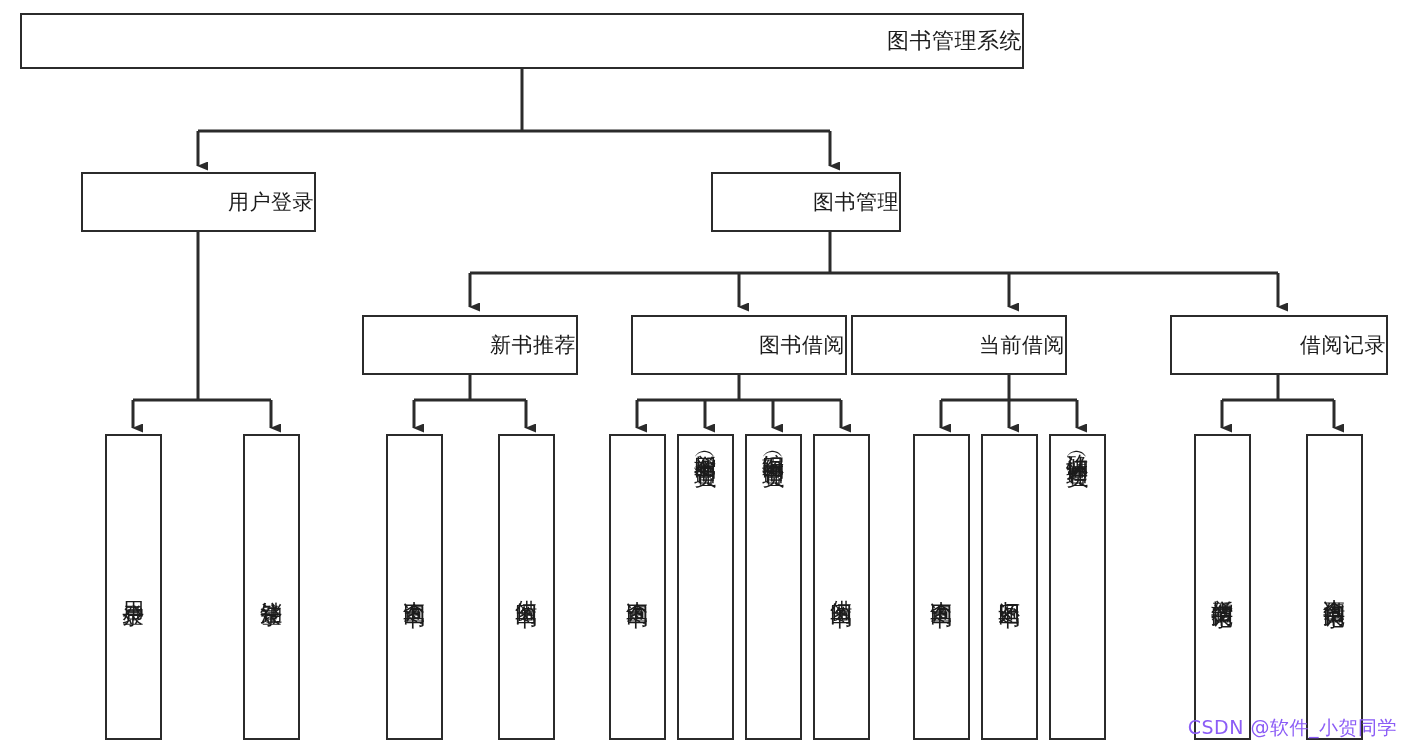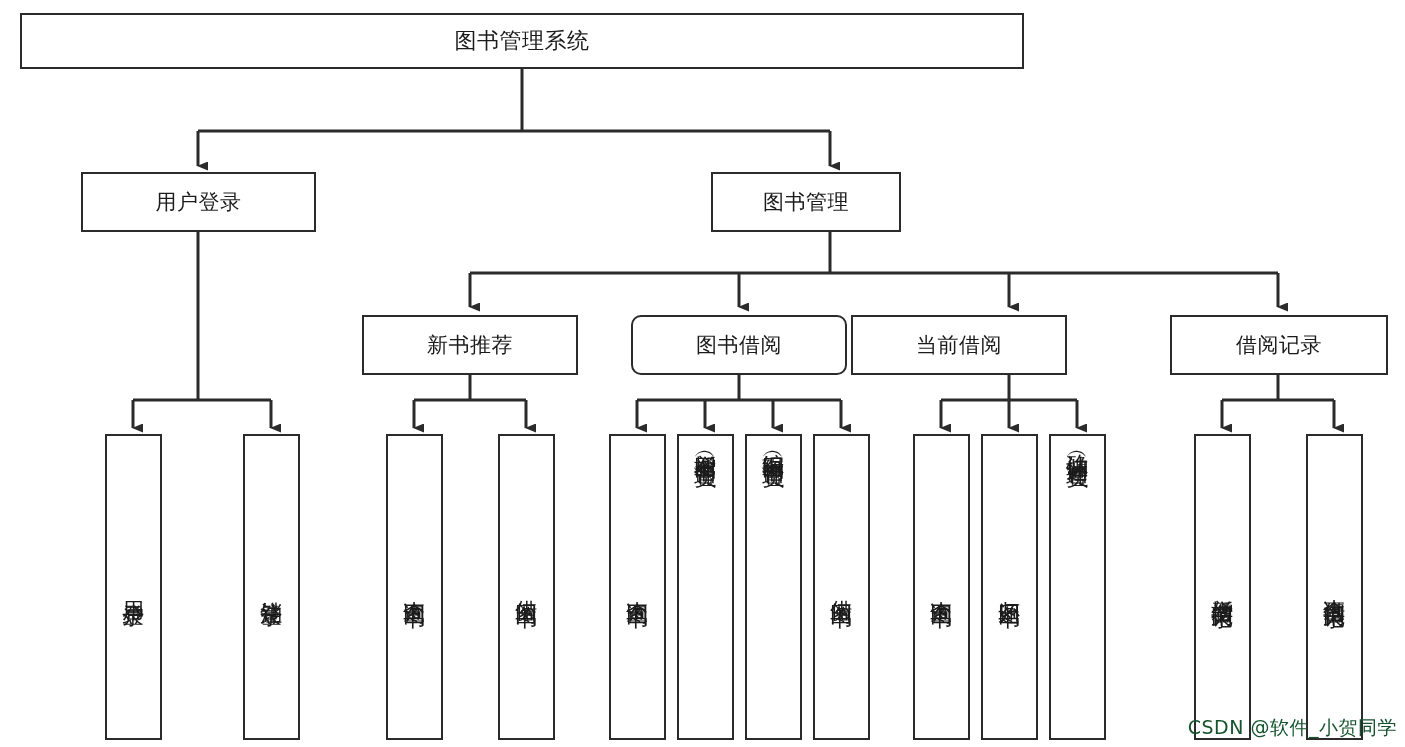--- a/index.html
+++ b/index.html
@@ -26,21 +26,21 @@
     height: 747px;
     pointer-events: none;
   }
   .node {
     position: absolute;
     box-sizing: border-box;
     background: #ffffff;
     border: 2px solid #2b2b2b;
     display: flex;
     align-items: center;
-    justify-content: center;
+    justify-content: flex-end;
     color: #1b1b1b;
   }
   .node .label {
     font-size: 21px;
     line-height: 1.25;
     letter-spacing: 0.5px;
     white-space: nowrap;
   }
   .node.root .label { font-size: 22px; }
   .node.lvl2 .label { font-size: 21px; }
@@ -62,21 +62,21 @@
     text-align: left;
   }
   .node.leaf.center-text {
     align-items: center;
   }
   .watermark {
     position: absolute;
     right: 8px;
     bottom: 6px;
     font-size: 19px;
-    color: #14532d;
+    color: #8b5cf6;
     letter-spacing: 0.5px;
     white-space: nowrap;
   }
 </style>
 </head>
 <body>
 
 <div id="canvas">
 
   <svg class="wires" viewBox="0 0 1405 747">
@@ -138,21 +138,21 @@
   <div class="node lvl2" style="left:81px; top:172px; width:235px; height:60px;">
     <span class="label">用户登录</span>
   </div>
   <div class="node lvl2" style="left:711px; top:172px; width:190px; height:60px;">
     <span class="label">图书管理</span>
   </div>
 
   <div class="node lvl3" style="left:362px; top:315px; width:216px; height:60px;">
     <span class="label">新书推荐</span>
   </div>
-  <div class="node lvl3" style="left:631px; top:315px; width:216px; height:60px;border-radius:10px;">
+  <div class="node lvl3" style="left:631px; top:315px; width:216px; height:60px;">
     <span class="label">图书借阅</span>
   </div>
   <div class="node lvl3" style="left:851px; top:315px; width:216px; height:60px;">
     <span class="label">当前借阅</span>
   </div>
   <div class="node lvl3" style="left:1170px; top:315px; width:218px; height:60px;">
     <span class="label">借阅记录</span>
   </div>
 
   <div class="node leaf center-text" style="left:105px; top:434px; width:57px; height:306px;">

